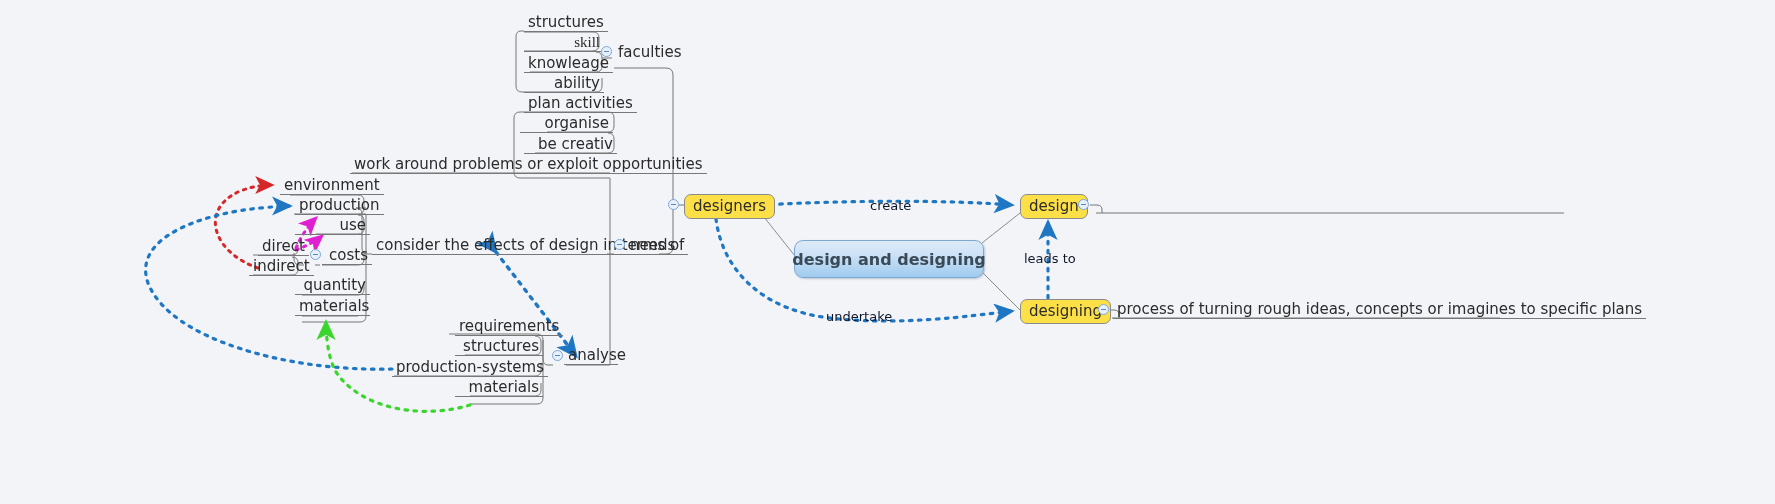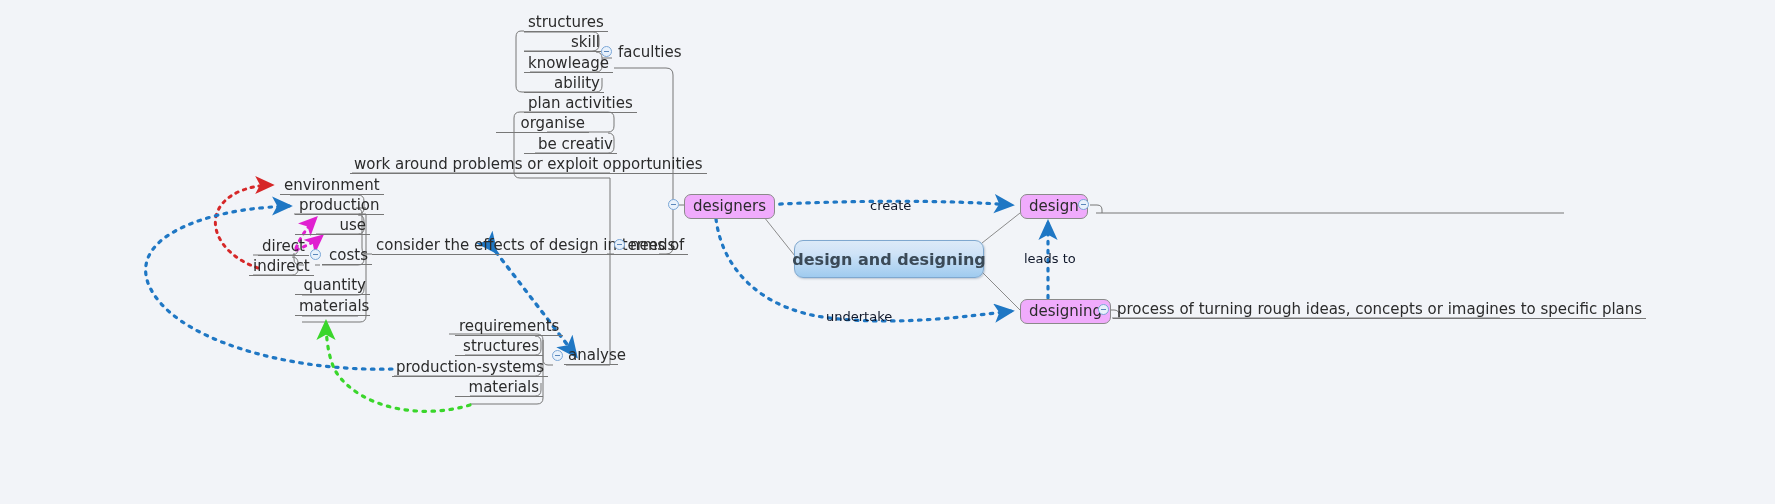--- a/index.html
+++ b/index.html
@@ -21,21 +21,21 @@
     white-space:nowrap;
     line-height:17px;
     padding:0 4px;
   }
   .node.leaf{                       
     border-bottom:1px solid #777;
   }
   .node.boxed{                      
     border:1px solid #8a8a8a;
     border-radius:7px;
-    background:#f0abfc;
+    background:#fde047;
     padding:2px 8px;
     line-height:19px;
   }
   .node.right-align{text-align:right;}
 
   
   .fold{
     position:absolute;
     width:11px;height:11px;
     border:1px solid #7ba7d7;
@@ -177,29 +177,29 @@
     <path d="M470,405 C420,420 360,408 336,372 C328,358 326,336 326,322" stroke="#3ad62b" stroke-width="3.2" fill="none" stroke-dasharray="2.6 6.4" stroke-linecap="round" marker-end="url(#ah-green)"></path>
 
     <path d="M496,252 L576,356" stroke="#1f77c4" stroke-width="3.4" fill="none" stroke-dasharray="2.8 6.6" stroke-linecap="round" marker-end="url(#ah-blue)" marker-start="url(#ah-blue)"></path>
   </svg>
 
   <div class="root" style="left:794px;top:240px;width:188px;height:36px;">
     <span>design and designing</span>
   </div>
 
   <div class="node leaf" style="left:524px;top:14px;">structures</div>
-  <div class="node leaf right-align" style="left:524px;top:34px;width:72px;">skill</div>
+  <div class="node leaf right-align" style="left:524px;top:34px;width:72px;font-family:Liberation Serif, serif;">skill</div>
   <div class="node leaf" style="left:524px;top:55px;">knowleage</div>
   <div class="node leaf right-align" style="left:524px;top:75px;width:72px;">ability</div>
 
   <div class="fold" style="left:601px;top:46px;"></div>
   <div class="node" style="left:614px;top:44px;">faculties</div>
 
   <div class="node leaf" style="left:524px;top:95px;">plan activities</div>
-  <div class="node leaf right-align" style="left:496px;top:115px;width:85px;">organise</div>
+  <div class="node leaf right-align" style="left:520px;top:115px;width:85px;">organise</div>
   <div class="node leaf right-align" style="left:524px;top:136px;width:85px;">be creativ</div>
   <div class="node leaf" style="left:350px;top:156px;">work around problems or exploit opportunities</div>
 
   <div class="node leaf" style="left:280px;top:177px;">environment</div>
   <div class="node leaf" style="left:295px;top:197px;">production</div>
   <div class="node leaf right-align" style="left:295px;top:217px;width:67px;">use</div>
 
   <div class="fold" style="left:310px;top:249px;"></div>
   <div class="node leaf right-align" style="left:322px;top:247px;width:42px;">costs</div>
 

